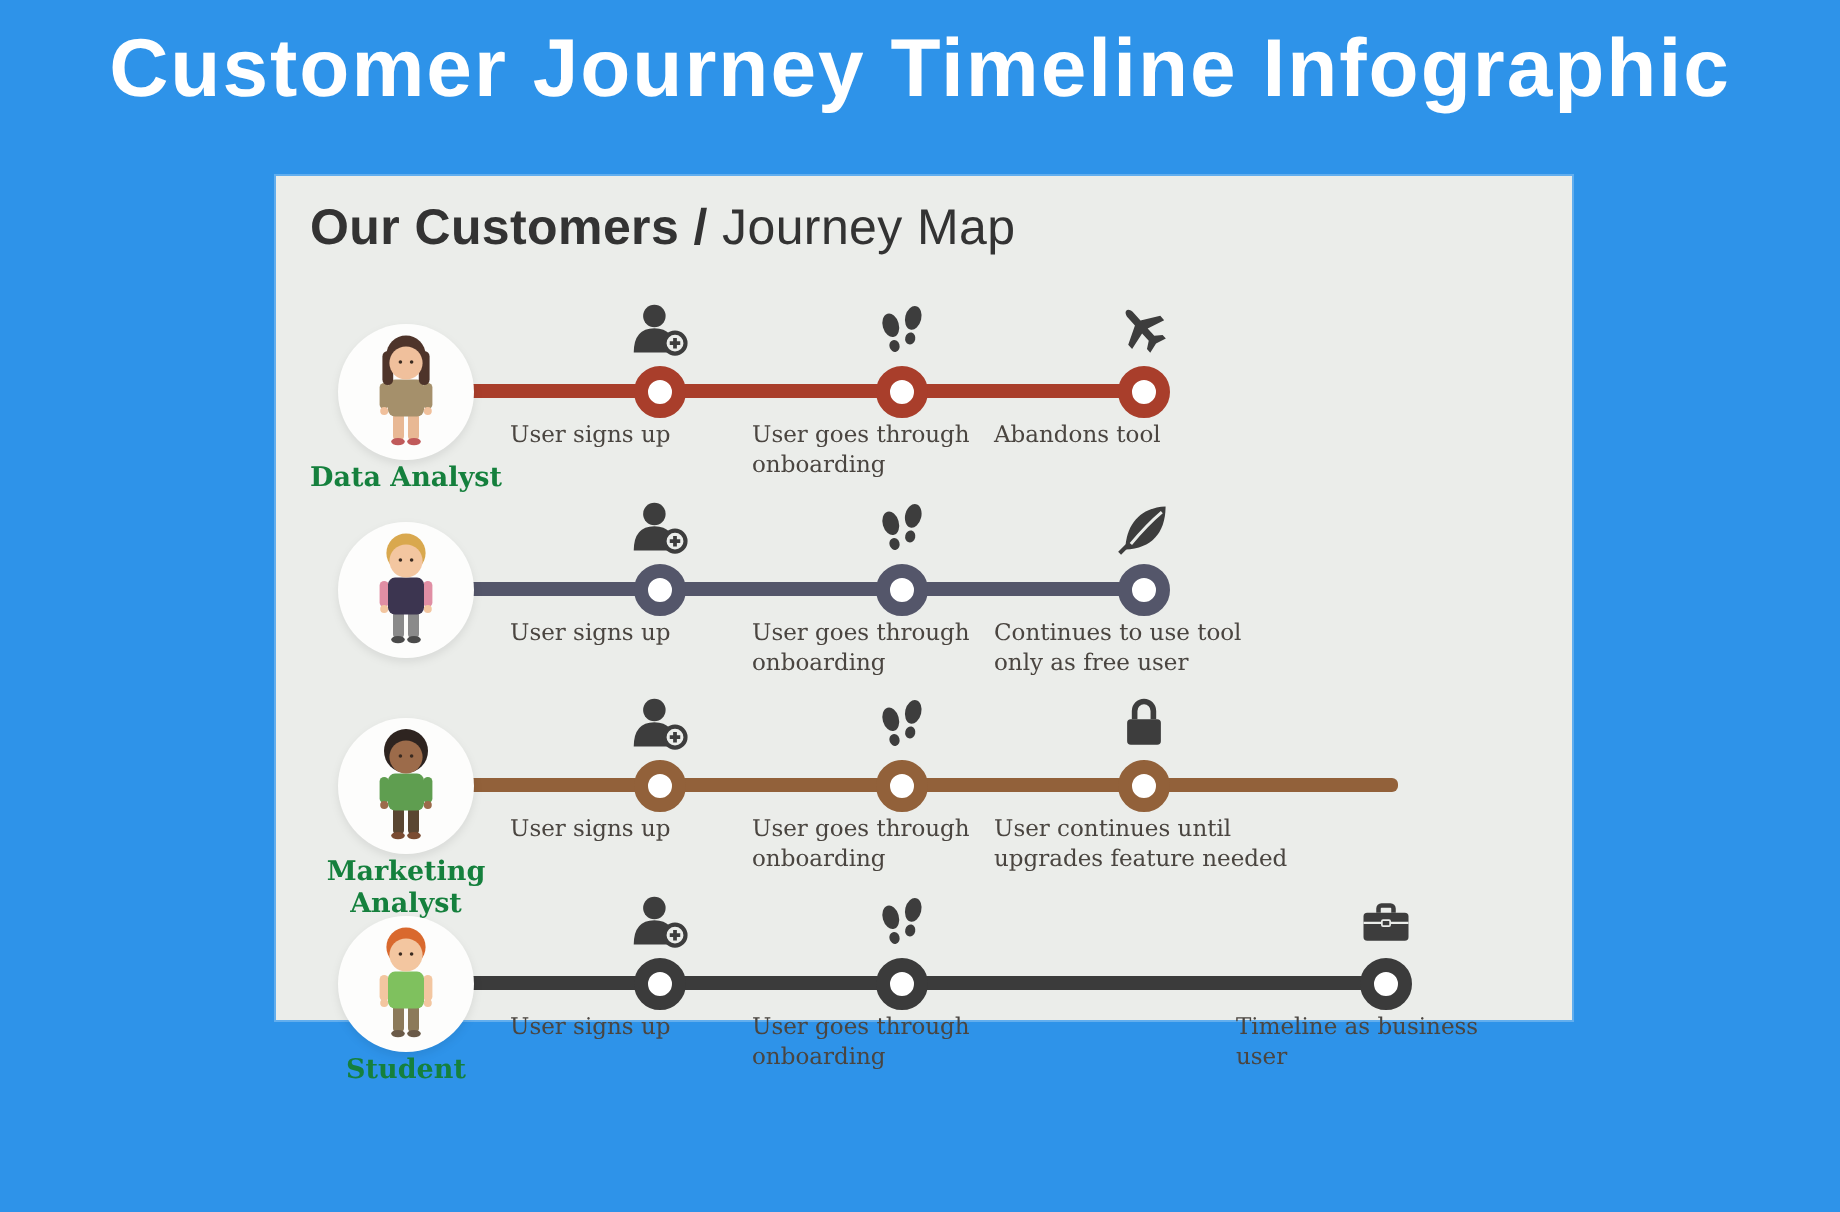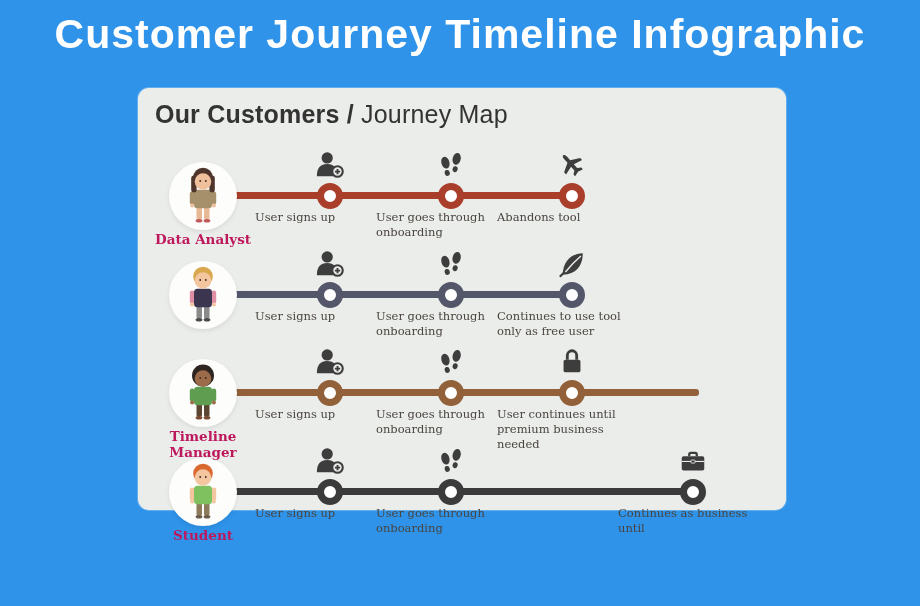--- a/index.html
+++ b/index.html
@@ -8,37 +8,37 @@
     background:#2e93e9;
     font-family:"Liberation Sans",sans-serif;
   }
   .page-title{
     position:absolute;top:8px;left:0;width:920px;text-align:center;
     color:#ffffff;font-size:41px;font-weight:800;letter-spacing:1px;
     line-height:1.3;
   }
   .panel{
     position:absolute;left:138px;top:88px;width:648px;height:422px;
-    background:#ebedea;box-shadow:0 0 0 1px rgba(255,255,255,.25);border-radius:11px;
+    background:#ebedea;box-shadow:0 0 0 1px rgba(255,255,255,.25);
   }
   .panel-title{
     position:absolute;left:17px;top:12px;font-size:25px;color:#333333;
     font-weight:700;letter-spacing:.2px;
   }
   .panel-title .reg{font-weight:400;}
   .row{position:absolute;left:0;width:648px;height:98px;}
   .tline{position:absolute;top:45px;height:7px;border-radius:3px;}
   .avatar{
     position:absolute;left:29px;top:13px;width:72px;height:72px;z-index:3;
     filter:drop-shadow(0 2px 2px rgba(0,0,0,.08));
   }
   .row-name{
     position:absolute;left:10px;top:85px;width:110px;text-align:center;
     font-family:"DejaVu Serif",serif;font-weight:700;font-size:13.5px;
-    color:#be185d;line-height:1.15;z-index:3;
+    color:#15803d;line-height:1.15;z-index:3;
   }
   .milestone{position:absolute;top:0;width:150px;height:98px;}
   .m-icon{position:absolute;left:60px;top:3px;width:30px;height:30px;}
   .node{
     position:absolute;left:62px;top:36px;width:12px;height:12px;
     border:7px solid #000;border-radius:50%;background:#ffffff;z-index:2;
   }
   .m-label{
     position:absolute;top:63px;left:0;width:150px;text-align:left;
     font-family:"DejaVu Serif",serif;font-size:11.5px;line-height:1.32;
@@ -197,41 +197,41 @@
             <rect x="22.8" y="31.5" width="4.6" height="13" rx="2.3" fill="#5f9e50"></rect>
             <rect x="44.6" y="31.5" width="4.6" height="13" rx="2.3" fill="#5f9e50"></rect>
             <circle cx="25.1" cy="45.5" r="2" fill="#9c6b4a"></circle>
             <circle cx="46.9" cy="45.5" r="2" fill="#9c6b4a"></circle>
             <rect x="27" y="29.8" width="18" height="18.5" rx="3.5" fill="#5f9e50"></rect>
             <circle cx="36" cy="18.5" r="11" fill="#2e2420"></circle>
             <circle cx="36" cy="21.5" r="8.3" fill="#9c6b4a"></circle>
             <circle cx="33.2" cy="21" r="0.9" fill="#3a2a20"></circle>
             <circle cx="38.8" cy="21" r="0.9" fill="#3a2a20"></circle>
           </svg></div>
-    <div class="row-name">Timeline Manager</div>
+    <div class="row-name">Marketing Analyst</div>
   <div class="milestone" style="left: 117px;">
     <svg class="m-icon">
             <use href="#user-plus-icon"></use>
           </svg>
     <div class="node" style="border-color: rgb(146, 97, 58);"></div>
     <div class="m-label">User signs up</div>
   </div>
         <div class="milestone" style="left: 238px;">
     <svg class="m-icon">
             <use href="#footprints-icon"></use>
           </svg>
     <div class="node" style="border-color: rgb(146, 97, 58);"></div>
     <div class="m-label">User goes through onboarding</div>
   </div>
         <div class="milestone" style="left: 359px;">
     <svg class="m-icon">
             <use href="#lock-icon"></use>
           </svg>
     <div class="node" style="border-color: rgb(146, 97, 58);"></div>
-    <div class="m-label">User continues until premium business needed</div>
+    <div class="m-label">User continues until upgrades feature needed</div>
   </div>
       </div>
       <div class="row" style="top: 355px;">
     <div class="tline" style="left: 55px; width: 506px; background: rgb(59, 59, 59);"></div>
     <div class="avatar"><svg viewBox="0 0 72 72" width="72" height="72">
             <circle cx="36" cy="36" r="34" fill="#fdfdfc"></circle>
             <rect x="29.5" y="46.5" width="5.5" height="13.5" rx="2" fill="#8c7a5a"></rect>
             <rect x="37" y="46.5" width="5.5" height="13.5" rx="2" fill="#8c7a5a"></rect>
             <ellipse cx="32" cy="60.8" rx="3.4" ry="1.8" fill="#6a5a48"></ellipse>
             <ellipse cx="40" cy="60.8" rx="3.4" ry="1.8" fill="#6a5a48"></ellipse>
@@ -258,17 +258,17 @@
             <use href="#footprints-icon"></use>
           </svg>
     <div class="node" style="border-color: rgb(59, 59, 59);"></div>
     <div class="m-label">User goes through onboarding</div>
   </div>
         <div class="milestone" style="left: 480px;">
     <svg class="m-icon">
             <use href="#briefcase-icon"></use>
           </svg>
     <div class="node" style="border-color: rgb(59, 59, 59);"></div>
-    <div class="m-label">Continues as business until</div>
+    <div class="m-label">Timeline as business user</div>
   </div>
       </div>
     </div>
 </div>
 
 </body></html>

